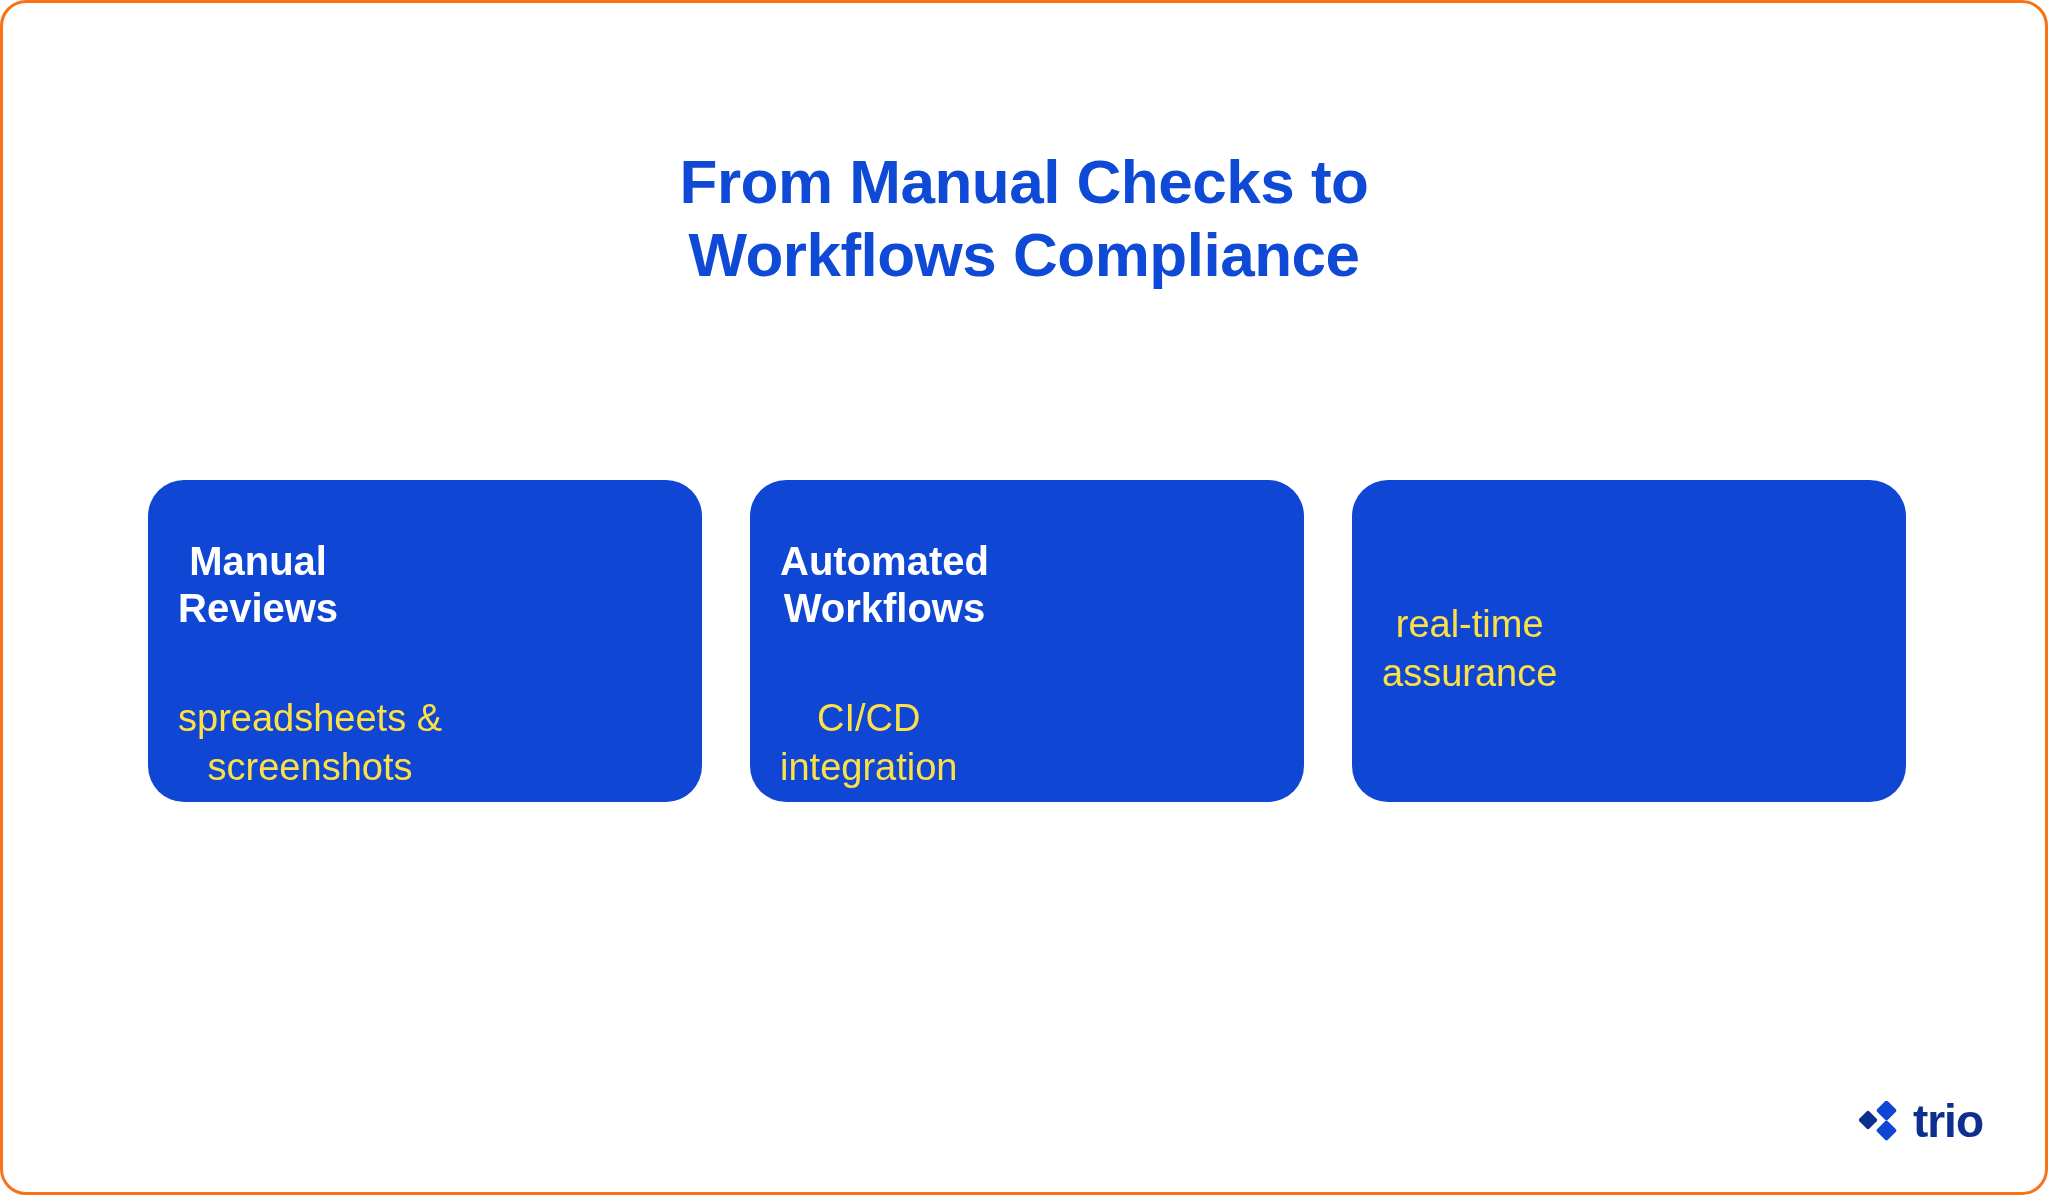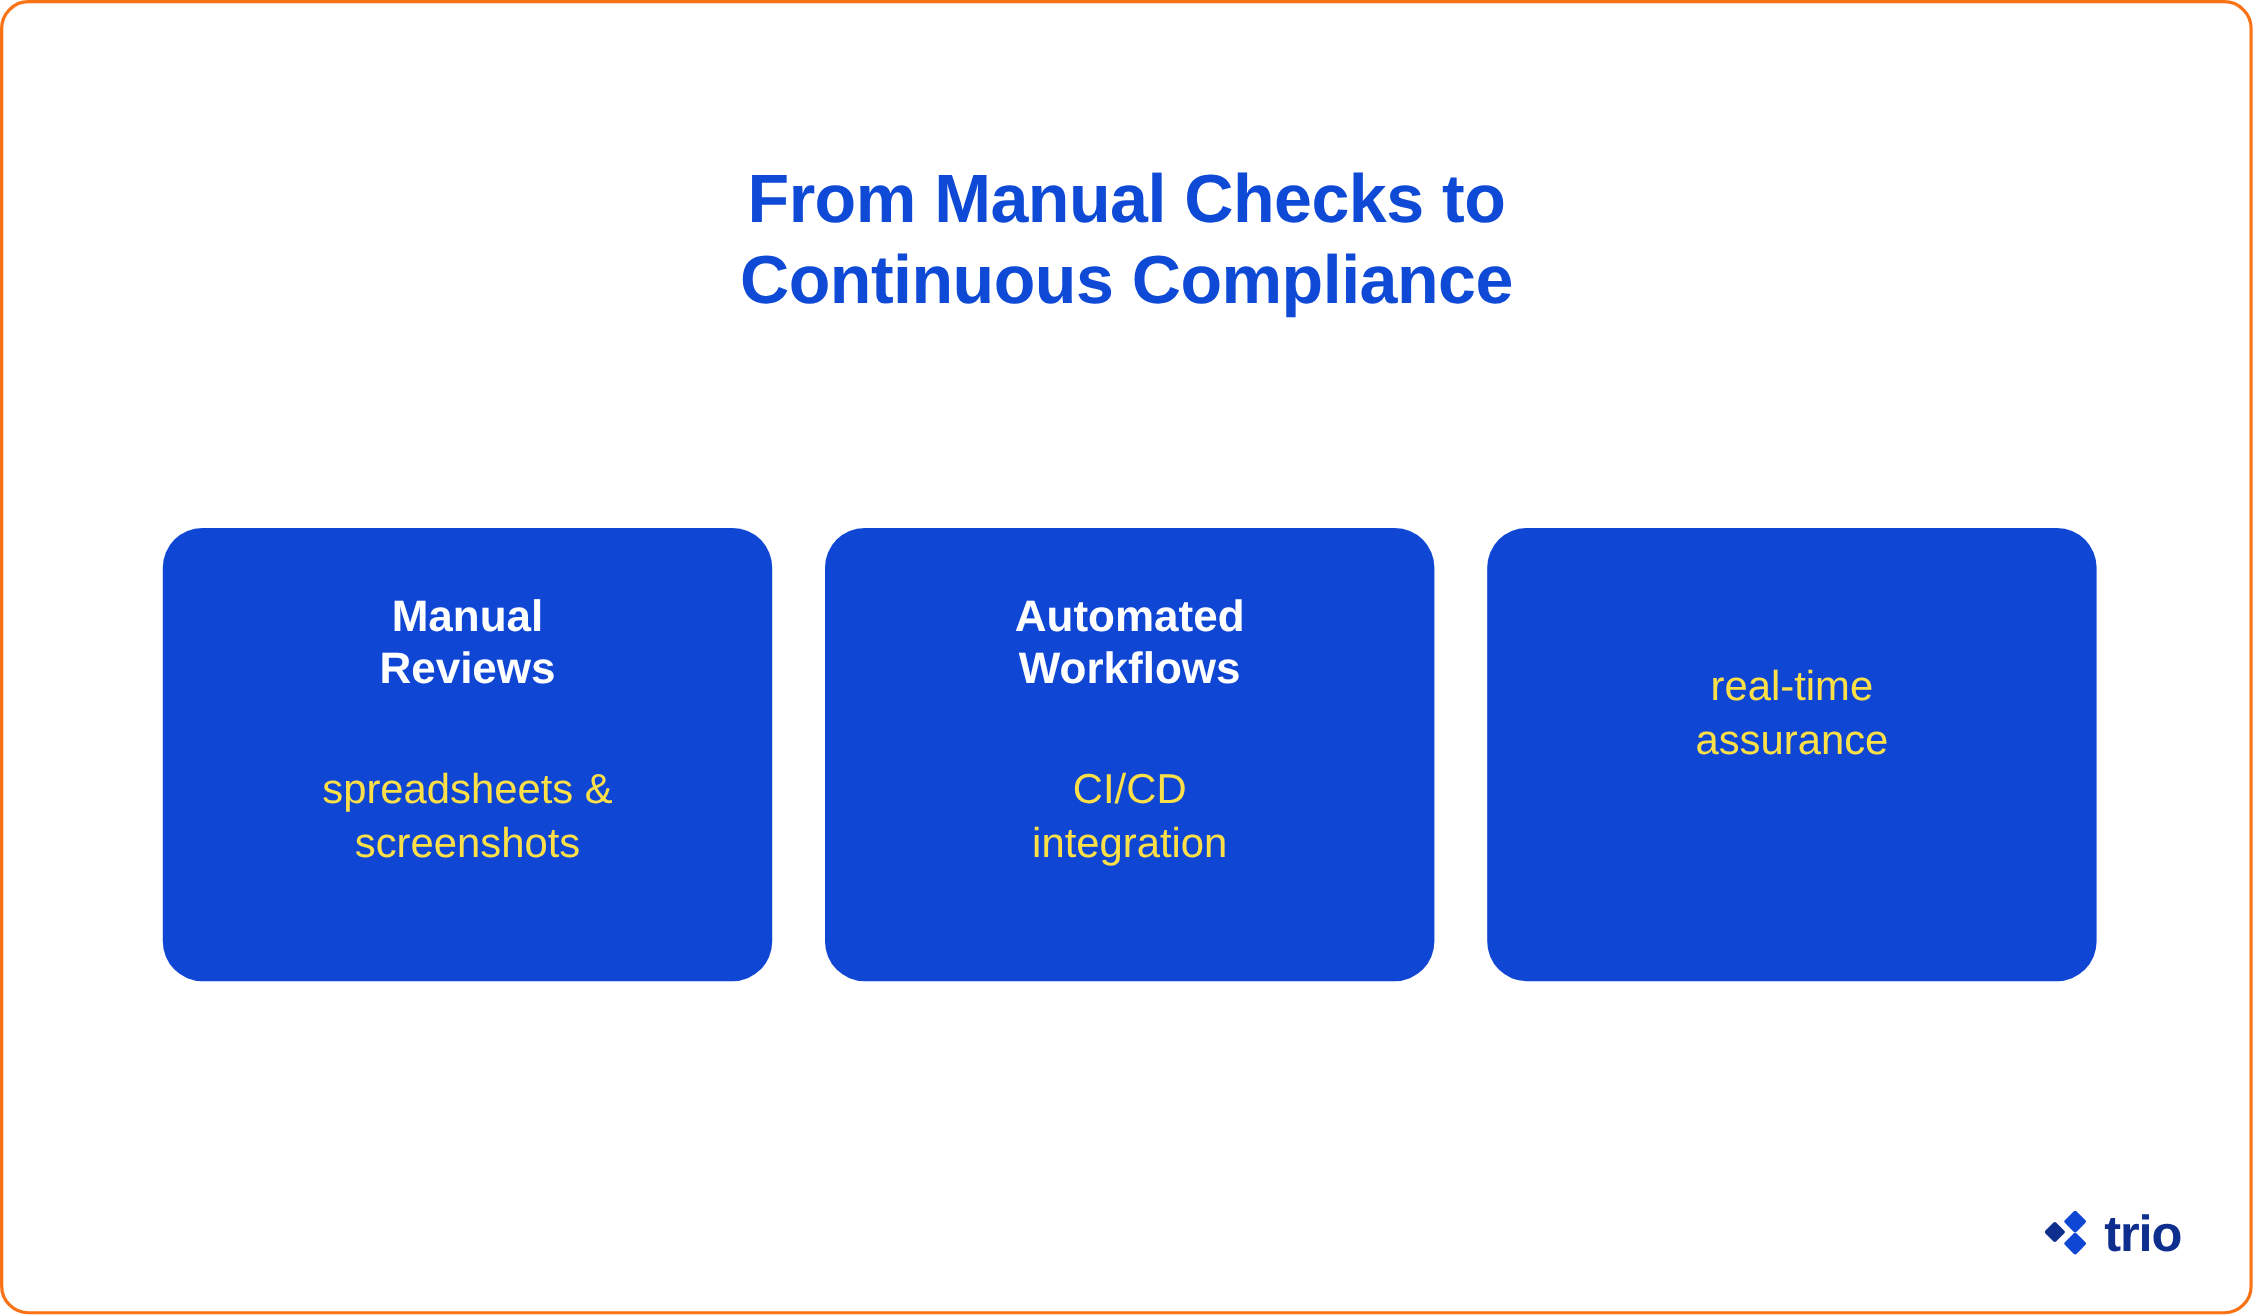--- a/index.html
+++ b/index.html
@@ -43,26 +43,26 @@
     left: 145px;
     top: 477px;
     width: 1758px;
     display: flex;
     justify-content: space-between;
     align-items: flex-start;
   }
   .card {
     box-sizing: border-box;
     width: 554px;
-    height: 412px;
+    height: 322px;
     background: #0f47d4;
     border-radius: 36px;
     display: flex;
     flex-direction: column;
-    align-items: center;
+    align-items: flex-start;
     padding: 58px 30px 0 30px;
   }
   .card-title {
     color: #ffffff;
     font-size: 40px;
     font-weight: bold;
     line-height: 1.18;
     text-align: center;
     white-space: pre-line;
   }
@@ -96,21 +96,21 @@
     line-height: 1;
   }
 </style>
 </head>
 <body>
 
 <div class="infographic">
 
   <div class="title">
     <span class="line">From Manual Checks to</span>
-    <span class="line">Continuous Compliance</span>
+    <span class="line">Workflows Compliance</span>
   </div>
 
   <div class="cards">
 
     <div class="card">
       <div class="card-title">Manual
 Reviews</div>
       <div class="card-desc">spreadsheets &amp;
 screenshots</div>
     </div>

